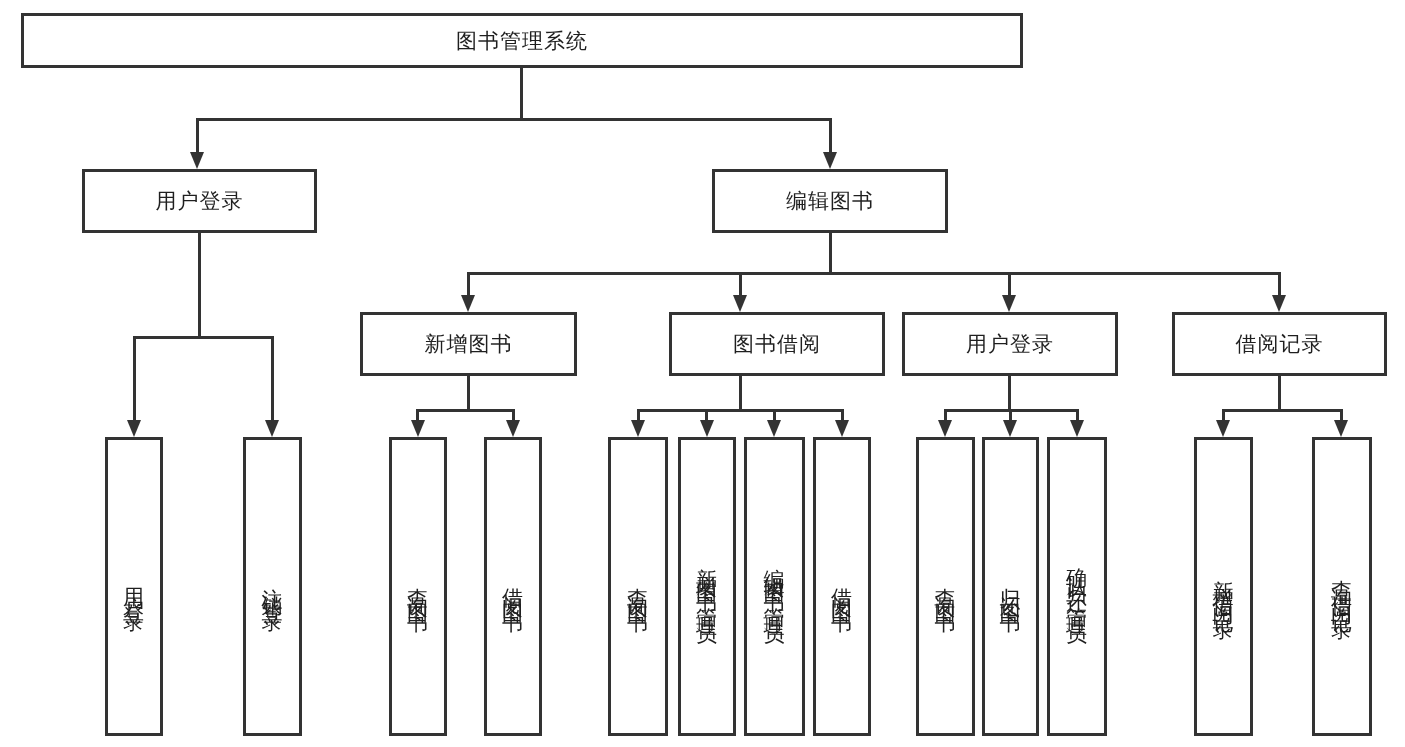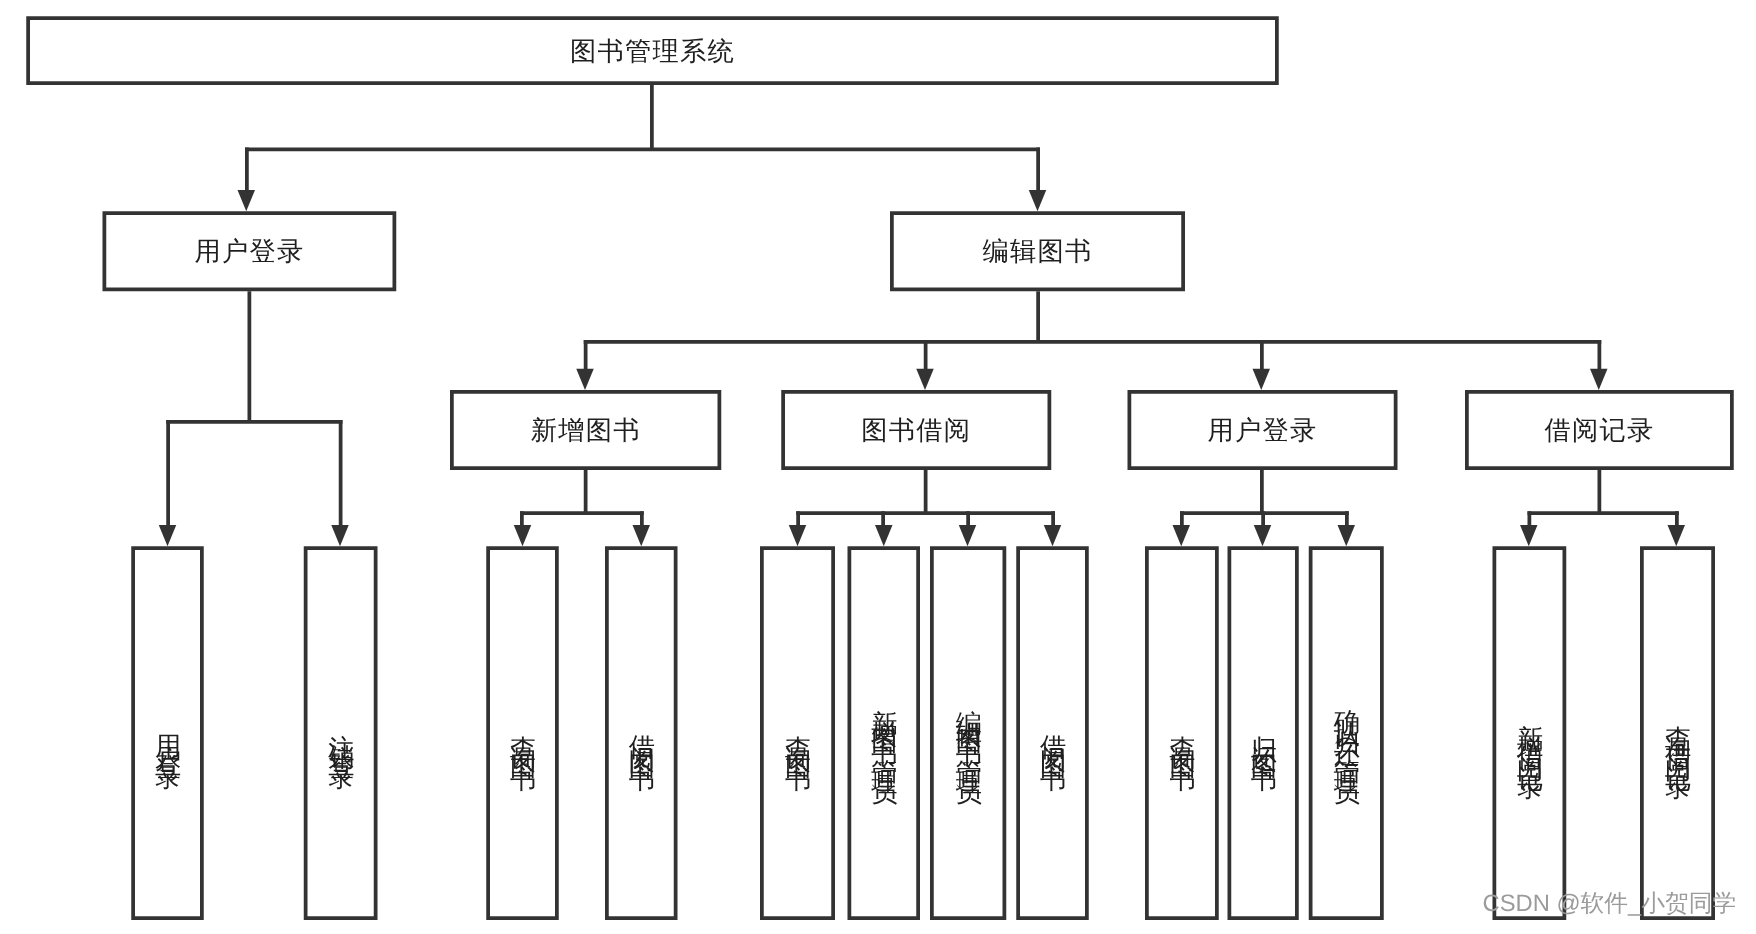--- a/index.html
+++ b/index.html
@@ -91,21 +91,21 @@
   <div class="vline" style="left:739px; top:272px; height:25px;"></div>
   <div class="arrow" style="left:733px; top:295px;"></div>
   <div class="vline" style="left:1008px; top:272px; height:25px;"></div>
   <div class="arrow" style="left:1002px; top:295px;"></div>
   <div class="vline" style="left:1278px; top:272px; height:25px;"></div>
   <div class="arrow" style="left:1272px; top:295px;"></div>
 
   <div class="box" style="left:360px; top:312px; width:217px; height:64px;">
     <span class="hlabel">新增图书</span>
   </div>
-  <div class="box" style="left:625px; top:312px; width:216px; height:64px;">
+  <div class="box" style="left:669px; top:312px; width:216px; height:64px;">
     <span class="hlabel">图书借阅</span>
   </div>
   <div class="box" style="left:902px; top:312px; width:216px; height:64px;">
     <span class="hlabel">用户登录</span>
   </div>
   <div class="box" style="left:1172px; top:312px; width:215px; height:64px;">
     <span class="hlabel">借阅记录</span>
   </div>
 
   <div class="vline" style="left:467px; top:376px; height:35px;"></div>
@@ -179,15 +179,14 @@
     <span class="vtext">确认归还（管理员）</span>
   </div>
 
   <div class="box vbox" style="left:1194px; width:59px;">
     <span class="vtext">新增借阅记录</span>
   </div>
   <div class="box vbox" style="left:1312px; width:60px;">
     <span class="vtext">查询借阅记录</span>
   </div>
 
-  <div class="watermark">CSDN @软件_小贺同学</div>
 
 </div>
 
 </body></html>

